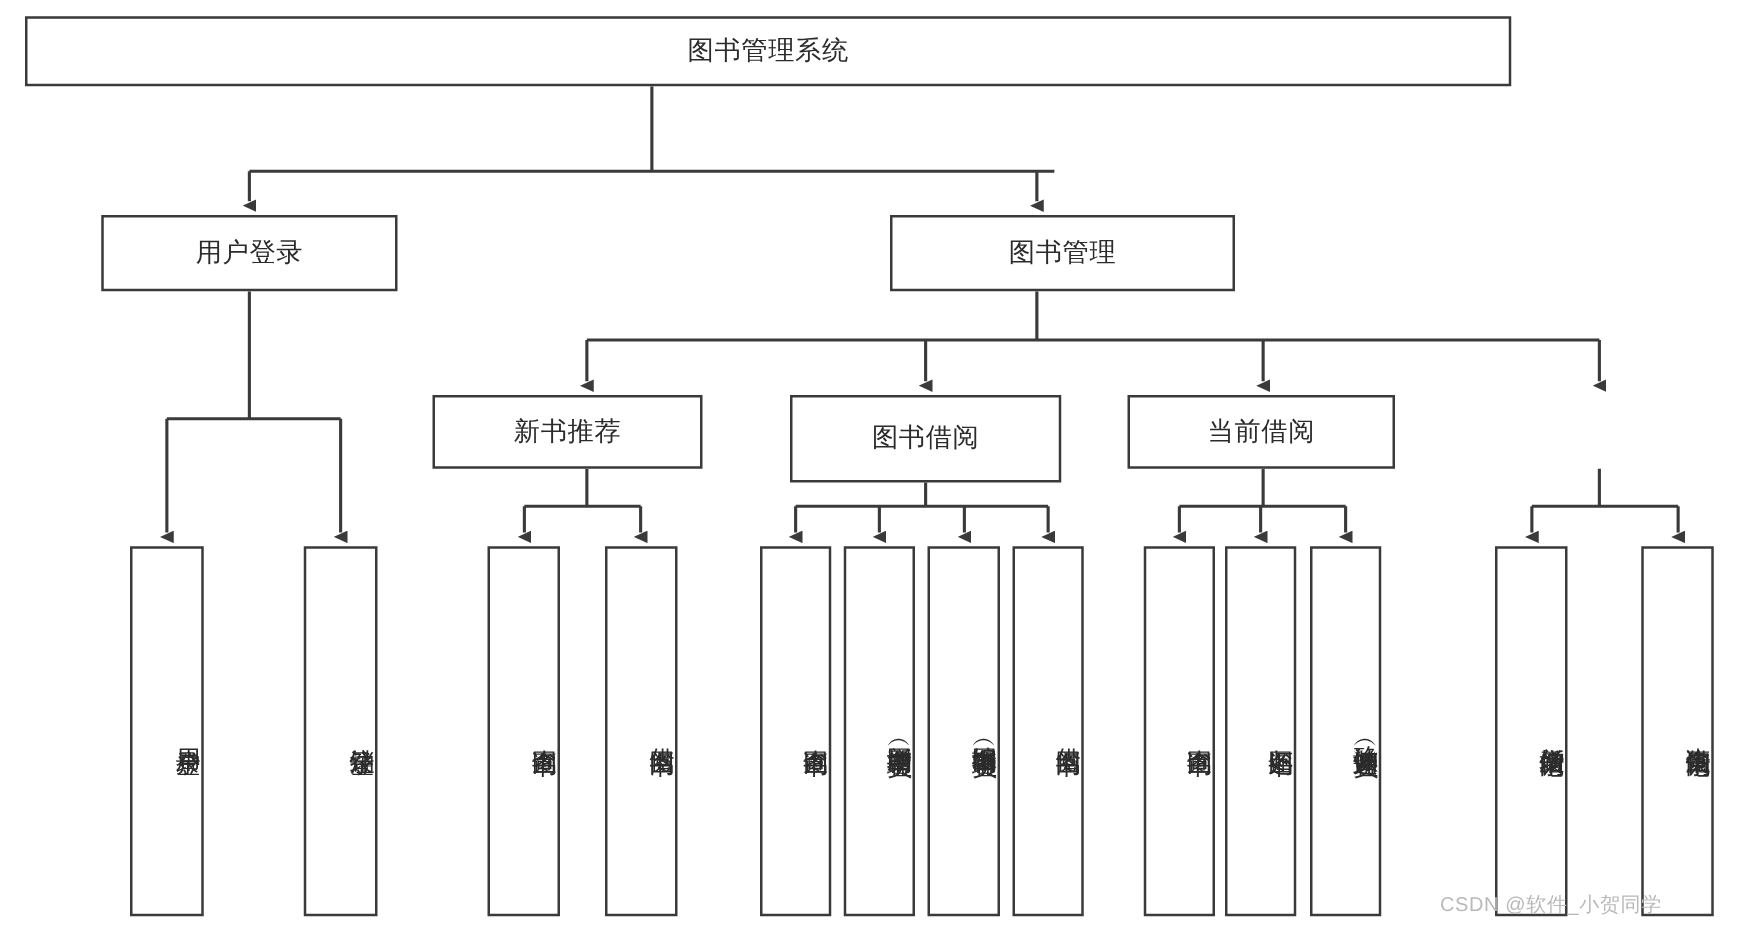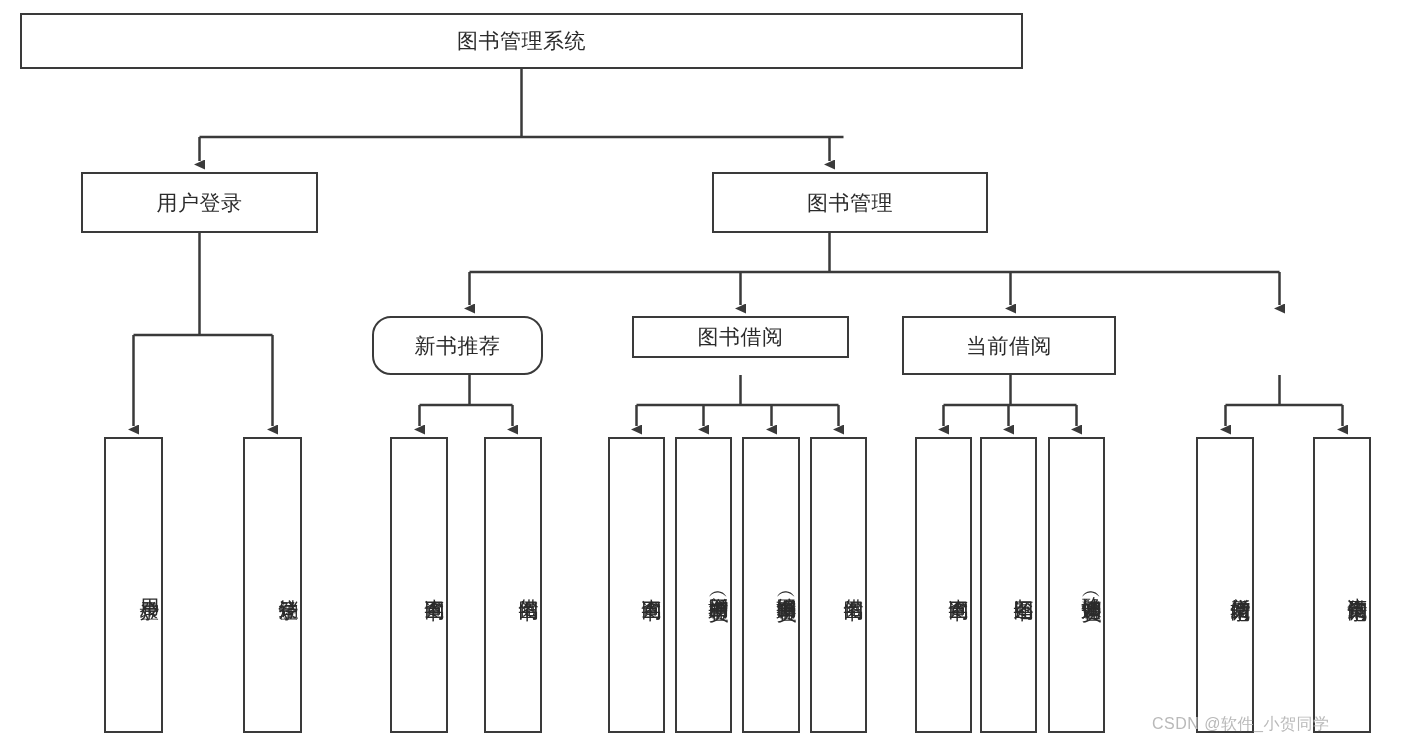--- a/index.html
+++ b/index.html
@@ -111,27 +111,27 @@
       <path d="M1008.5,405 L1008.5,426" marker-end="url(#ah)"></path>
       <path d="M1076.5,405 L1076.5,426" marker-end="url(#ah)"></path>
 
       <path d="M1279.5,375 L1279.5,405"></path>
       <path d="M1225.5,405 L1342.5,405"></path>
       <path d="M1225.5,405 L1225.5,426" marker-end="url(#ah)"></path>
       <path d="M1342.5,405 L1342.5,426" marker-end="url(#ah)"></path>
     </g>
   </svg>
 
-  <div class="node horiz" style="left: 20px; top: 13px; width: 1003px; height: 56px;">图书管理系统</div>
+  <div class="node horiz" style="left: 20px; top: 13px; width: 1189px; height: 56px;">图书管理系统</div>
 
   <div class="node horiz" style="left: 81px; top: 172px; width: 237px; height: 61px;">用户登录</div>
   <div class="node horiz" style="left: 712px; top: 172px; width: 276px; height: 61px;">图书管理</div>
 
-  <div class="node horiz" style="left: 372px; top: 316px; width: 171px; height: 59px; border-radius: 19px;">新书推荐</div>
-  <div class="node horiz" style="left: 632px; top: 316px; width: 217px; height: 42px;">图书借阅</div>
+  <div class="node horiz" style="left: 346px; top: 316px; width: 216px; height: 59px;">新书推荐</div>
+  <div class="node horiz" style="left: 632px; top: 316px; width: 217px; height: 70px;">图书借阅</div>
   <div class="node horiz" style="left: 902px; top: 316px; width: 214px; height: 59px;">当前借阅</div>
 
   <div class="node vert" style="left: 104px; top: 437px; width: 59px; height: 296px;">用户登录</div>
   <div class="node vert" style="left: 243px; top: 437px; width: 59px; height: 296px;">注销登录</div>
   <div class="node vert" style="left: 390px; top: 437px; width: 58px; height: 296px;">查询图书</div>
   <div class="node vert" style="left: 484px; top: 437px; width: 58px; height: 296px;">借阅图书</div>
   <div class="node vert" style="left: 608px; top: 437px; width: 57px; height: 296px;">查询图书</div>
   <div class="node vert topalign" style="left: 675px; top: 437px; width: 57px; height: 296px;">新增图书（管理员）</div>
   <div class="node vert topalign" style="left: 742px; top: 437px; width: 58px; height: 296px;">编辑图书（管理员）</div>
   <div class="node vert" style="left: 810px; top: 437px; width: 57px; height: 296px;">借阅图书</div>

